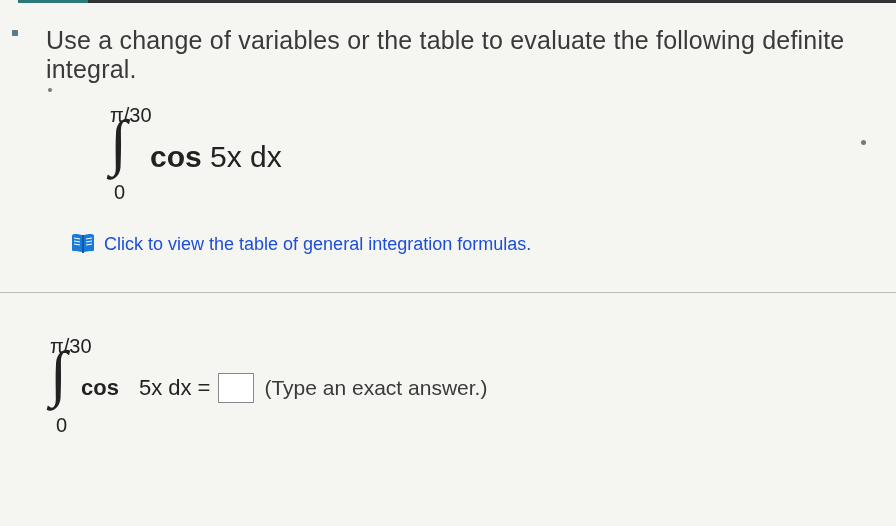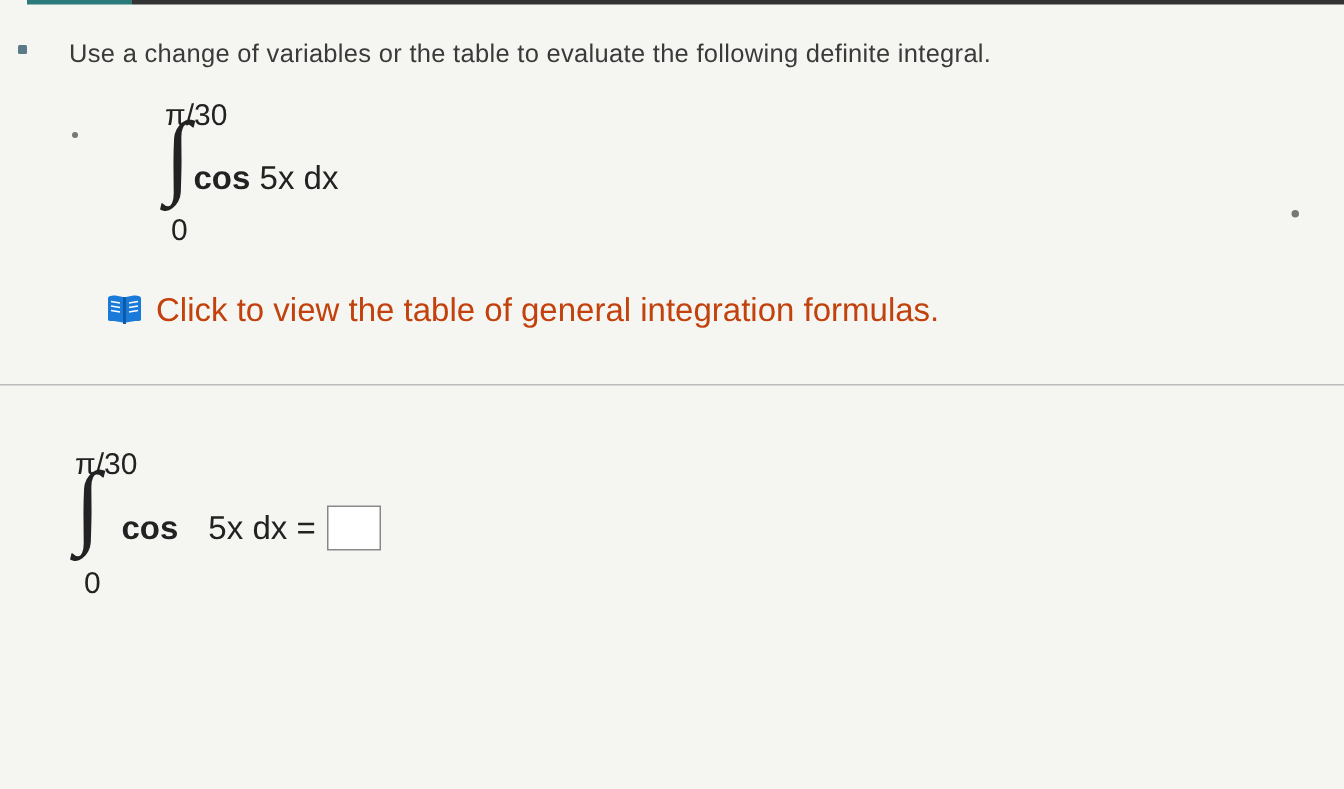--- a/index.html
+++ b/index.html
@@ -20,21 +20,21 @@
     }
     .bullet {
       position: absolute;
       left: 12px;
       top: 30px;
       width: 6px; height: 6px;
       background: #5a7a8a;
       border-radius: 1px;
     }
     .instruction {
-      font-size: 17px;
+      font-size: 25px;
       color: #3a3a3a;
       margin-left: 16px;
       margin-top: 6px;
       letter-spacing: 0.2px;
     }
     .integral-block {
       margin-left: 80px;
       margin-top: 20px;
       display: flex;
       flex-direction: column;
@@ -54,23 +54,23 @@
       font-size: 62px;
       height: 56px;
       overflow: visible;
       position: relative;
       top: -22px;
       font-family: 'Cambria Math', 'Times New Roman', serif;
       font-weight: 300;
       color: #222;
     }
     .integrand {
-      font-size: 22px;
-      color: #222;
-      margin-left: 2px;
+      font-size: 30px;
+      color: #222;
+      margin-left: 23px;
     }
     .cos-fn { font-weight: bold; }
     .lower-limit {
       font-size: 20px;
       color: #222;
       margin-left: 4px;
       margin-top: -4px;
     }
     .link-row {
       display: flex;
@@ -78,22 +78,22 @@
       margin-top: 28px;
       margin-left: 40px;
       cursor: pointer;
     }
     .book-icon {
       width: 26px; height: 24px;
       margin-right: 8px;
       flex-shrink: 0;
     }
     .link-text {
-      font-size: 22px;
-      color: #c2410c;
+      font-size: 18px;
+      color: #1d4ed8;
     }
     .divider {
       border: none;
       border-top: 1px solid #bbb;
       margin-top: 36px;
       margin-left: -30px;
       margin-right: -30px;
     }
     .answer-area {
       margin-top: 42px;
@@ -201,16 +201,17 @@
 <hr class="divider">
 
 <div class="answer-area">
   <div class="answer-upper">π/30</div>
   <div class="answer-row">
     <span class="answer-int">∫</span>
     <span class="answer-integrand">
       <span class="cos-fn">cos</span>
       <span style="margin-left:20px">5x dx =</span>
       <input class="answer-input" type="text" value="" style="">
+      <span class="hint">(Type an exact answer.)</span>
     </span>
   </div>
   <div class="answer-lower">0</div>
 </div>
 
 </body></html>

